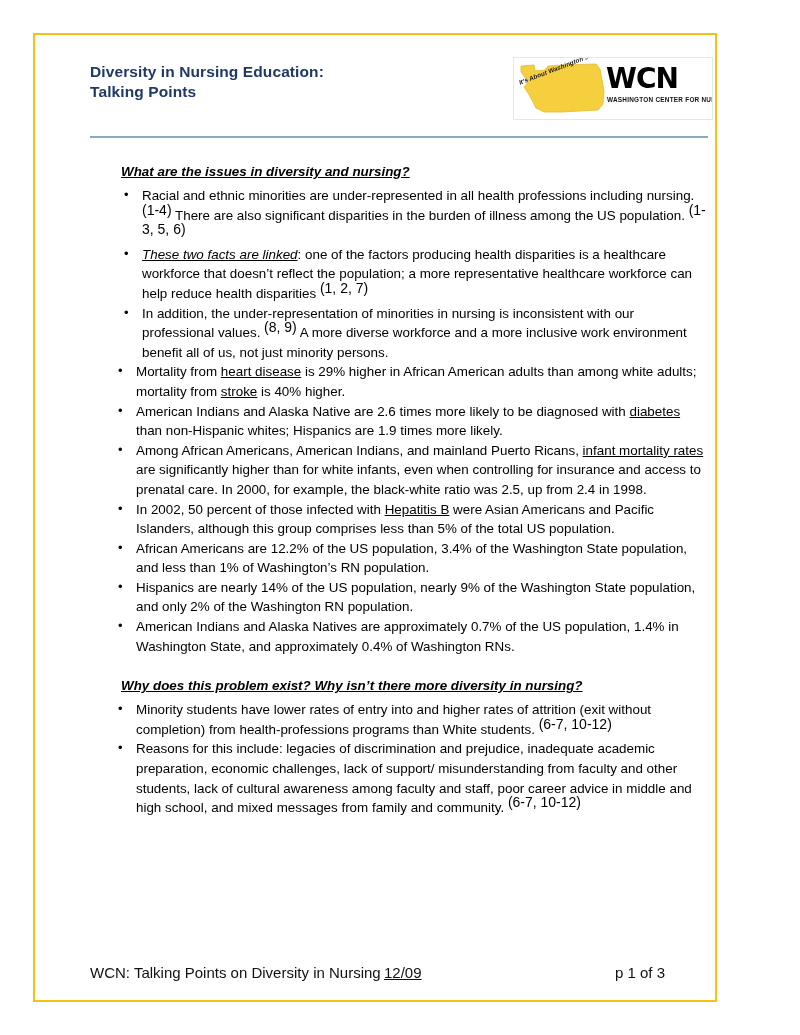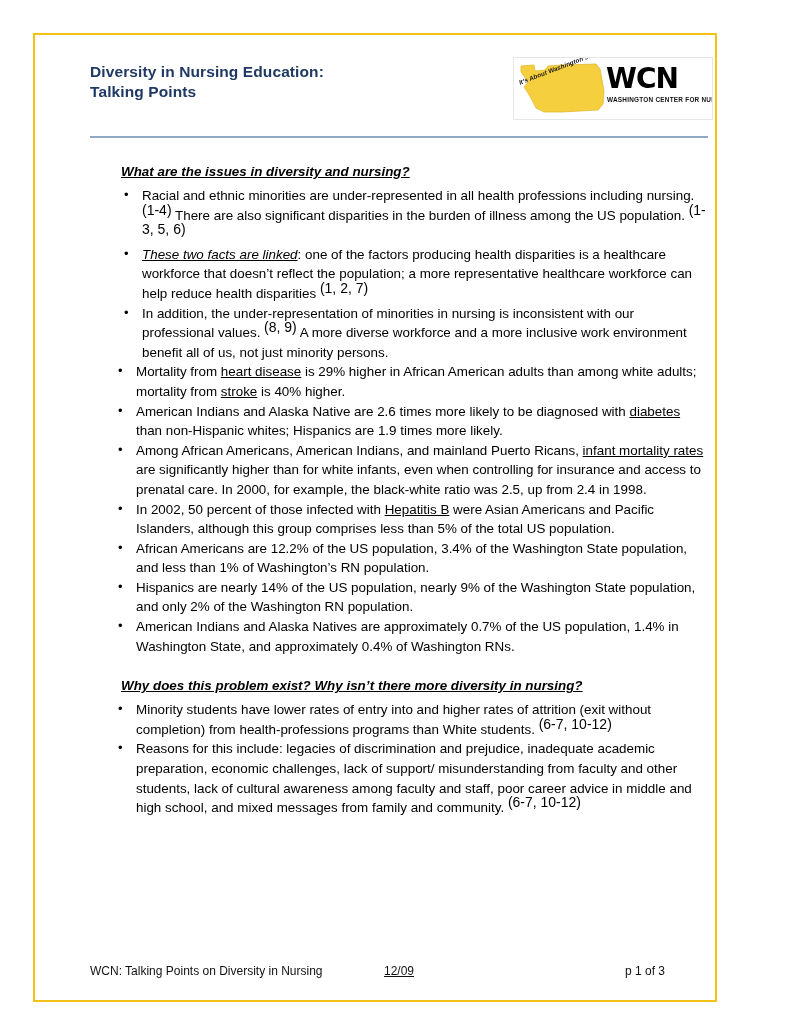--- a/index.html
+++ b/index.html
@@ -157,21 +157,21 @@
     vertical-align: super;
     line-height: 0;
   }
 
   
   .footer {
     position: absolute;
     left: 55px;
     right: 50px;
     bottom: 22px;
-    font-size: 12px;
+    font-size: 15px;
     color: #111111;
     height: 14px;
   }
   .footer .f-left  { position: absolute; left: 0;    top: 0; white-space: nowrap; }
   .footer .f-mid   { position: absolute; left: 294px;top: 0; white-space: nowrap; text-decoration: underline; }
   .footer .f-right { position: absolute; right: 0;   top: 0; white-space: nowrap; }
 </style>
 </head>
 <body>
 

